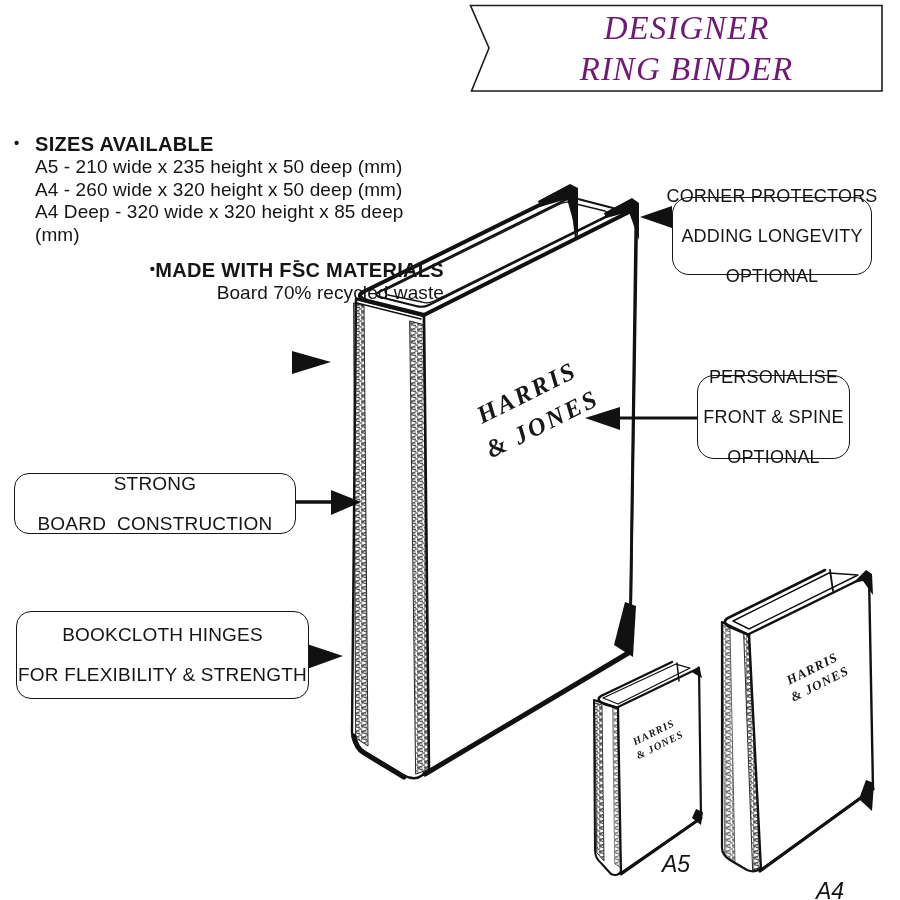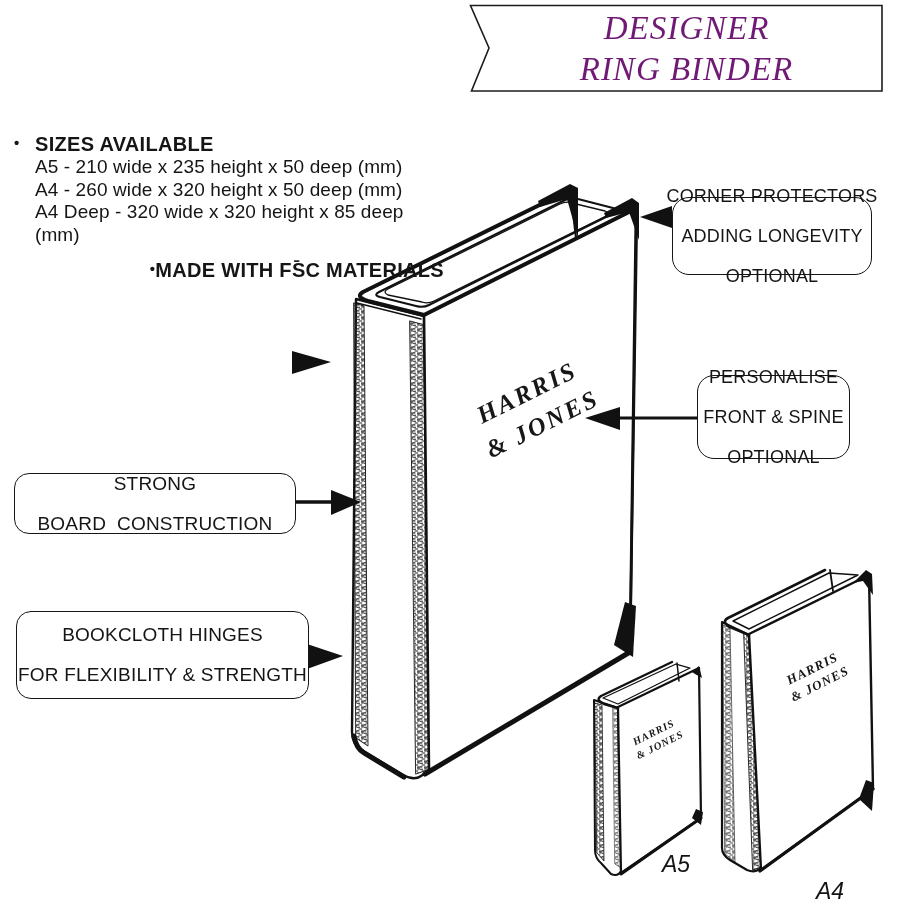--- a/index.html
+++ b/index.html
@@ -151,20 +151,21 @@
         <span class="bullet">•</span><span>SIZES AVAILABLE</span>
       </div>
       <div class="info-line">A5 - 210 wide x 235 height x 50 deep (mm)</div>
       <div class="info-line">A4 - 260 wide x 320 height x 50 deep (mm)</div>
       <div class="info-line">A4 Deep - 320 wide x 320 height x 85 deep (mm)</div>
     </div>
     <div class="info-group">
       <div class="info-heading">
         <span class="bullet">•</span><span>MADE WITH FSC MATERIALS</span>
       </div>
+      <div class="info-line">Board 70% recycled waste</div>
     </div>
   </section>
   <span class="stray">-</span>
 
   <div class="callout co-board">
     <span>STRONG</span>
     <span>BOARD  CONSTRUCTION</span>
   </div>
   <div class="callout co-hinge">
     <span>BOOKCLOTH HINGES</span>

